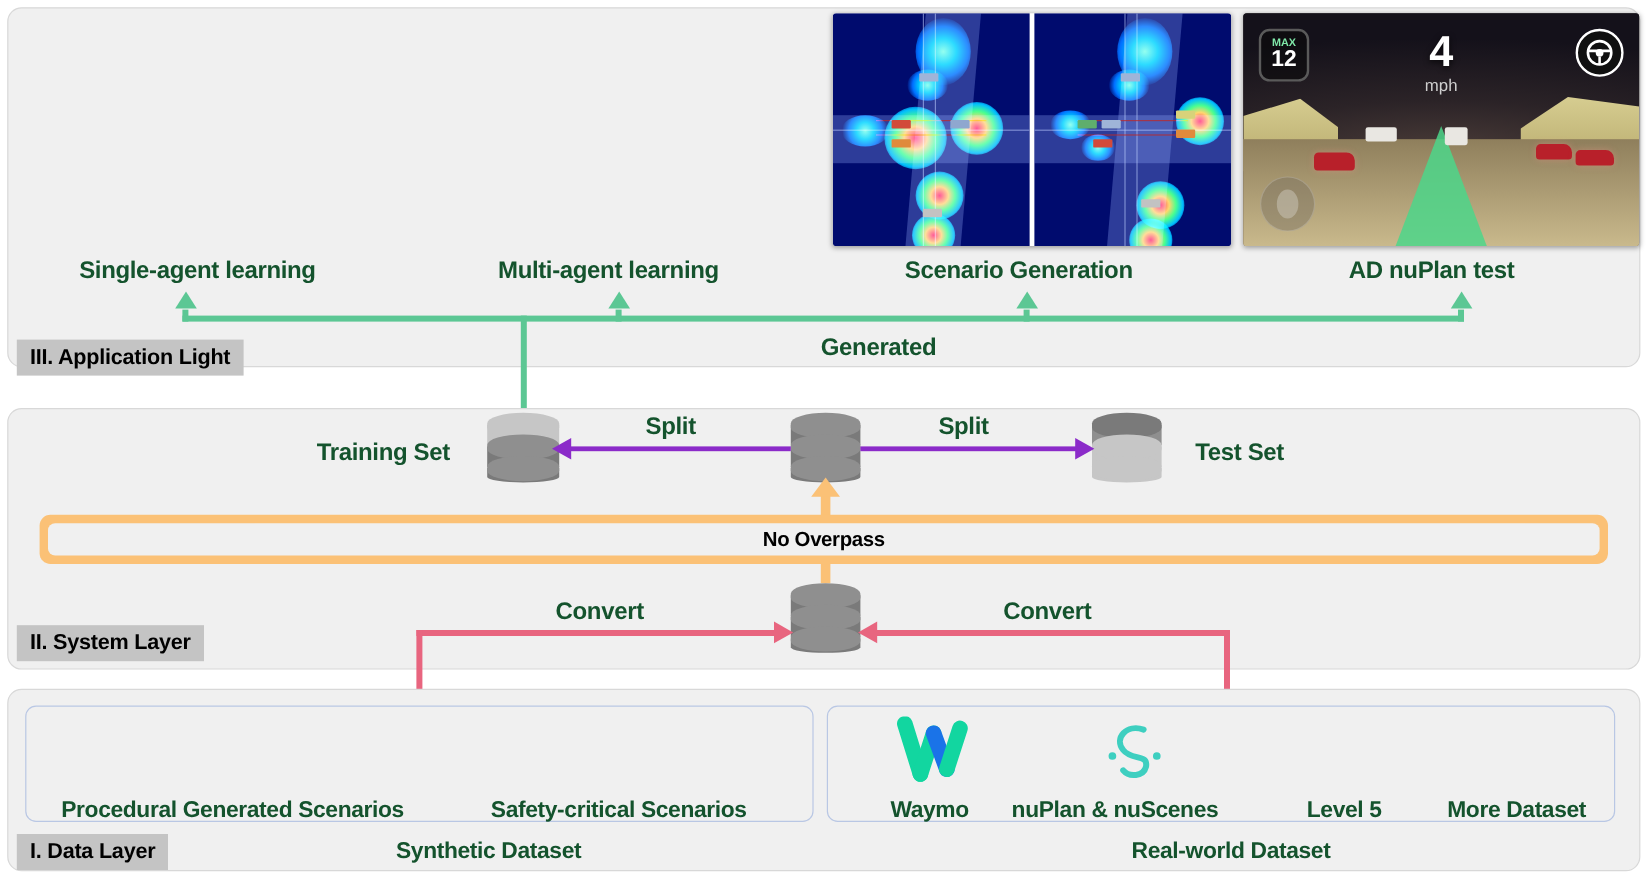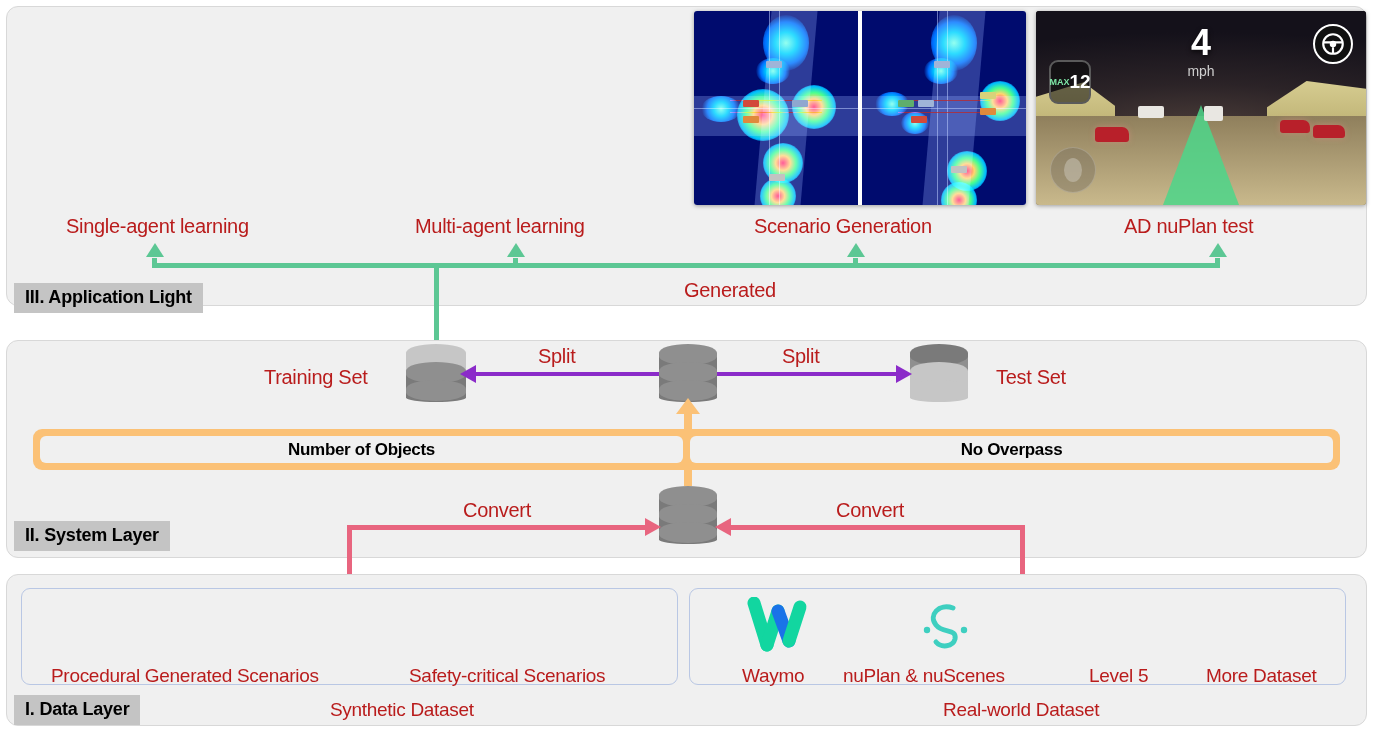--- a/index.html
+++ b/index.html
@@ -29,22 +29,22 @@
     padding: 4px 11px 5px 11px;
     letter-spacing: -0.2px;
     white-space: nowrap;
   }
   #badge-app    { left: 14px; top: 283px; }
   #badge-system { left: 14px; top: 521px; }
   #badge-data   { left: 14px; top: 695px; }
 
   .lbl {
     position: absolute;
-    font-weight: normal;
-    color: #b91c1c;
+    font-weight: bold;
+    color: #14532d;
     white-space: nowrap;
     letter-spacing: -0.3px;
   }
   .lbl-20 { font-size: 20px; }
   .lbl-19 { font-size: 19px; }
 
   
   .shot {
     position: absolute;
     border-radius: 3px;
@@ -85,21 +85,21 @@
   .ground { position:absolute; left:0; right:0; bottom:0; height:46%;
     background: linear-gradient(#8f7f5c,#c9b98c); }
   .greenpath { position:absolute; bottom:0; left:50%; transform:translateX(-50%);
     width:0; height:0; border-left:38px solid transparent; border-right:38px solid transparent;
     border-bottom:100px solid #4cd68a; opacity:.85; }
   .carred { position:absolute; border-radius:4px 7px 3px 3px; background:#b8202a; box-shadow:0 0 6px rgba(255,140,140,.35);}
   .truckw { position:absolute; background:#e9e7e2; border-radius:2px; }
   .hud-max {
     position:absolute; left:13px; top:13px; width:42px; height:44px;
     border:2px solid #5a5a5a; border-radius:9px; background:rgba(10,10,10,.55);
-    display:flex; flex-direction:row; align-items:center; justify-content:center; color:#fff;margin-top:36px;
+    display:flex; flex-direction:column; align-items:center; justify-content:center; color:#fff;
   }
   .hud-max .m { font-size:9px; color:#7fe8a8; font-weight:bold; line-height:1; }
   .hud-max .v { font-size:19px; font-weight:bold; line-height:1.1; }
   .hud-speed { position:absolute; left:0; right:0; top:14px; text-align:center; color:#fff; }
   .hud-speed .n { font-size:36px; font-weight:bold; line-height:1; text-shadow:0 2px 5px rgba(0,0,0,.7); }
   .hud-speed .u { font-size:14px; color:#cfcfcf; margin-top:2px; }
   .hud-wheel {
     position:absolute; right:13px; top:13px; width:40px; height:40px; border-radius:50%;
     background:#101010; border:2px solid #fff; display:flex; align-items:center; justify-content:center;
   }
@@ -296,21 +296,20 @@
 <div class="arrow-left" style="left:460px; top:365px; border-right:16px solid #8b2bc9;"></div>
 <div class="conn h-line" style="left:717px; top:372px; width:182px; height:4px; background:#8b2bc9;"></div>
 <div class="arrow-right" style="left:896px; top:365px; border-left:16px solid #8b2bc9;"></div>
 <div class="lbl lbl-20" style="left:538px; top:345px;">Split</div>
 <div class="lbl lbl-20" style="left:782px; top:345px;">Split</div>
 
 <div class="conn v-line" style="left:684px; top:412px; width:8px; height:20px; background:#fbc176;"></div>
 <div class="arrow-up" style="left:676px; top:398px; border-left:12px solid transparent; border-right:12px solid transparent; border-bottom:16px solid #fbc176;"></div>
 
 <div id="filter-bar">
-  <div class="filter-chip">Number of Objects</div>
   <div class="filter-chip">No Overpass</div>
 </div>
 
 <div class="conn v-line" style="left:684px; top:470px; width:8px; height:16px; background:#fbc176;"></div>
 
 <div class="db" style="left:659px; top:486px; width:58px; height:62px;">
   <div class="body" style="top:10px;height:17px;background:#7a7a7a;"></div>
   <div class="body" style="top:28px;height:17px;background:#7a7a7a;"></div>
   <div class="body" style="top:46px;height:12px;background:#7a7a7a;border-radius:0 0 50% 50%/0 0 38% 38%;"></div>
   <div class="band" style="top:0;background:#8f8f8f;"></div>

